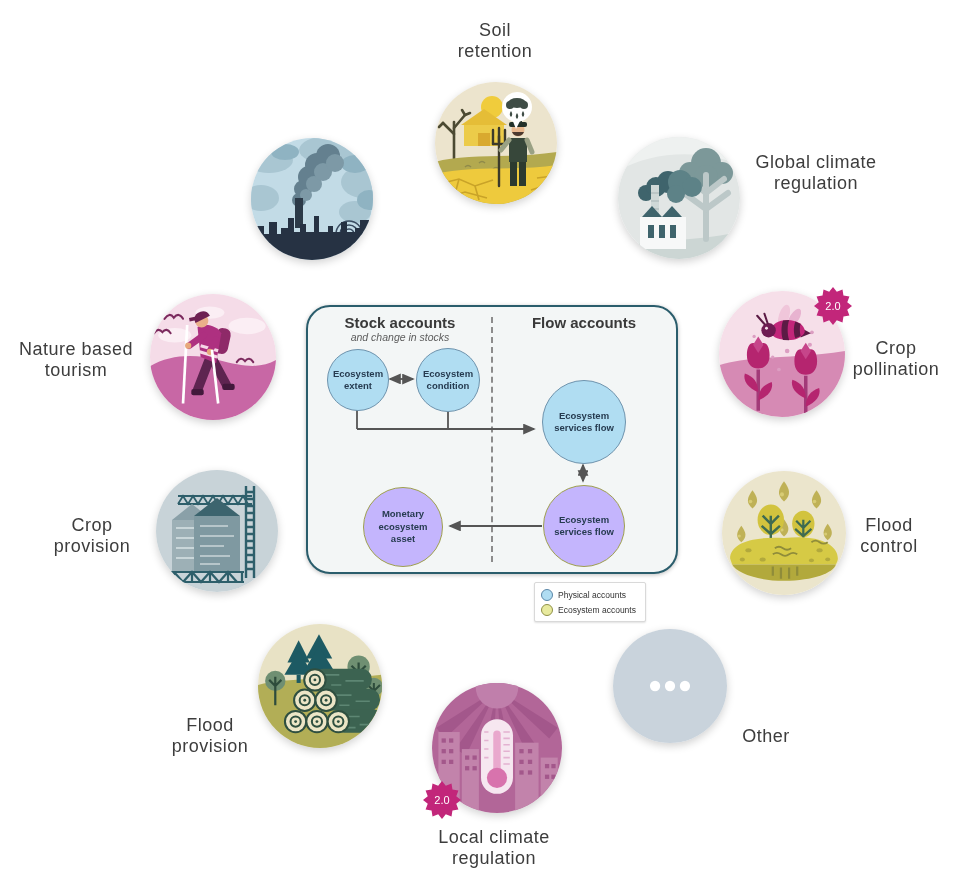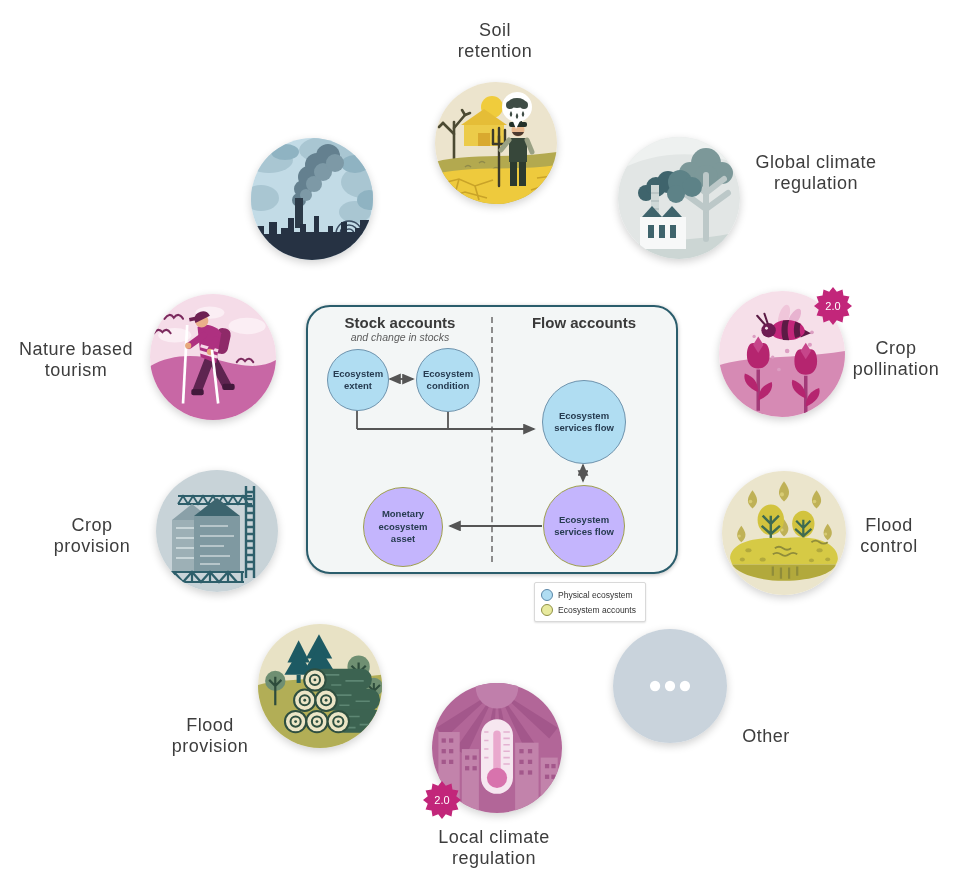--- a/index.html
+++ b/index.html
@@ -112,21 +112,21 @@
     <div class="node mon n-asset">Monetary
 ecosystem
 asset</div>
     <div class="node mon n-esfm">Ecosystem
 services flow</div>
   </div>
 
   <div class="legend">
     <div class="legend-row">
       <span class="dot phys"></span>
-      <span>Physical ecosystem</span>
+      <span>Physical accounts</span>
     </div>
     <div class="legend-row">
       <span class="dot mon"></span>
       <span>Ecosystem accounts</span>
     </div>
   </div>
 
   <div class="circle c-soil">
     <svg viewBox="0 0 122 122">
       <rect width="122" height="122" fill="#ece4cd"></rect>

